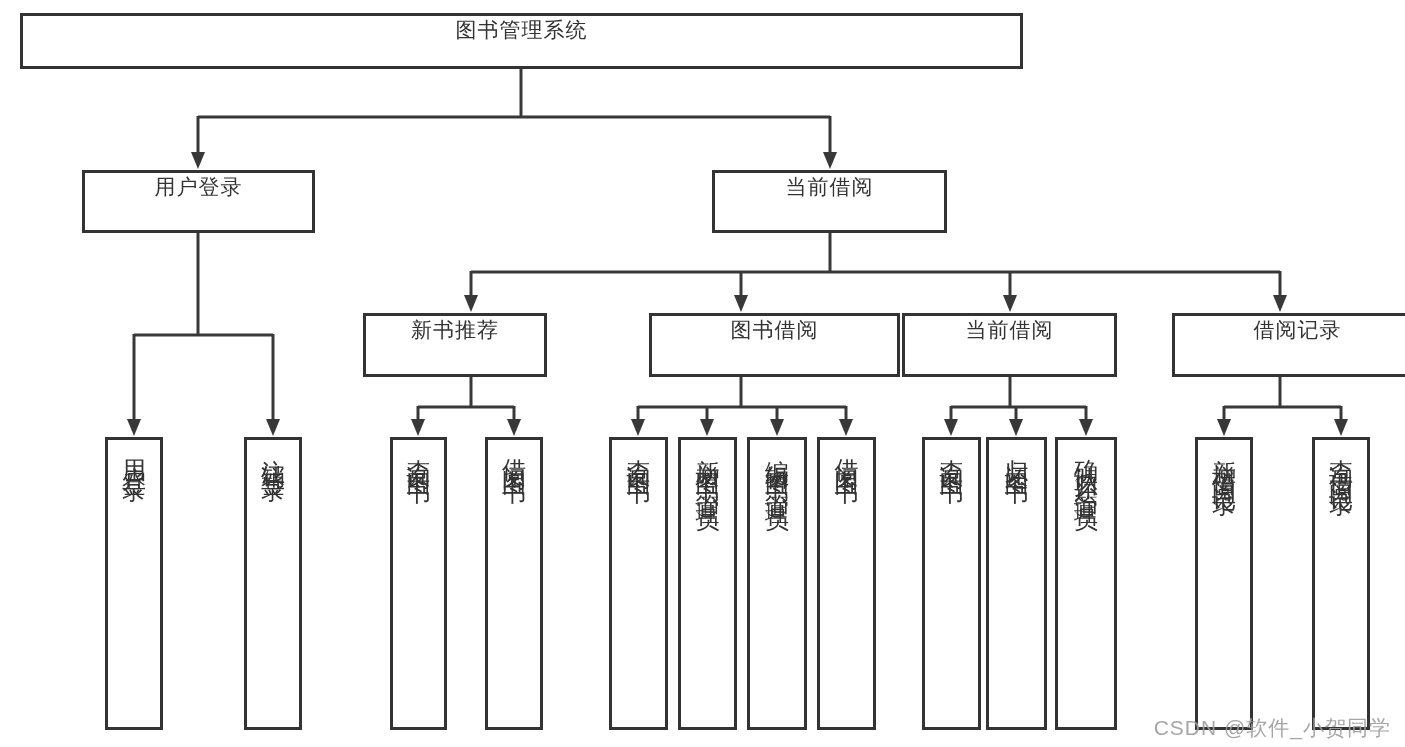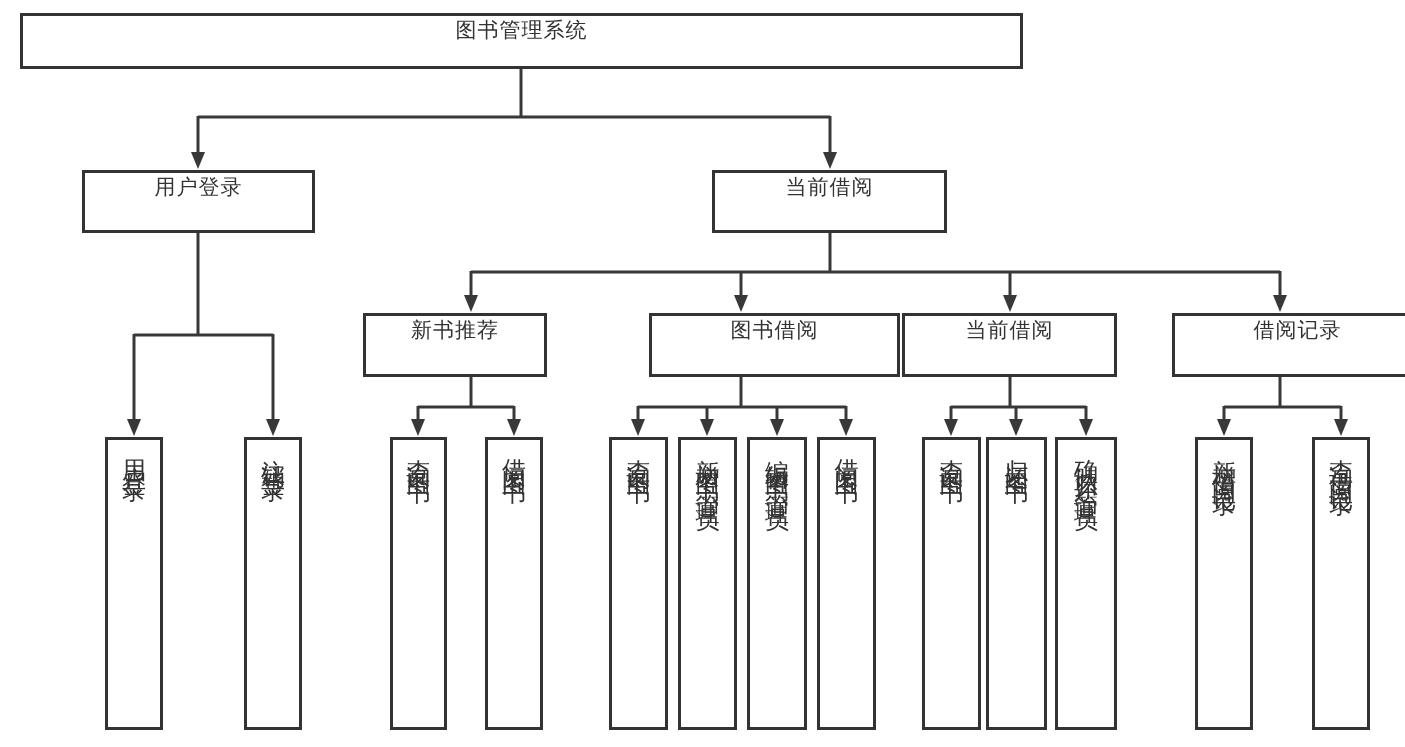--- a/index.html
+++ b/index.html
@@ -203,14 +203,15 @@
     <span>确认归还（管理员）</span>
   </div>
 
   <div class="node v" style="left:1195px;top:437px;width:58px;height:293px">
     <span>新增借阅记录</span>
   </div>
   <div class="node v" style="left:1312px;top:437px;width:58px;height:293px">
     <span>查询借阅记录</span>
   </div>
 
+  <div class="watermark">CSDN @软件_小贺同学</div>
 
 </div>
 
 </body></html>

